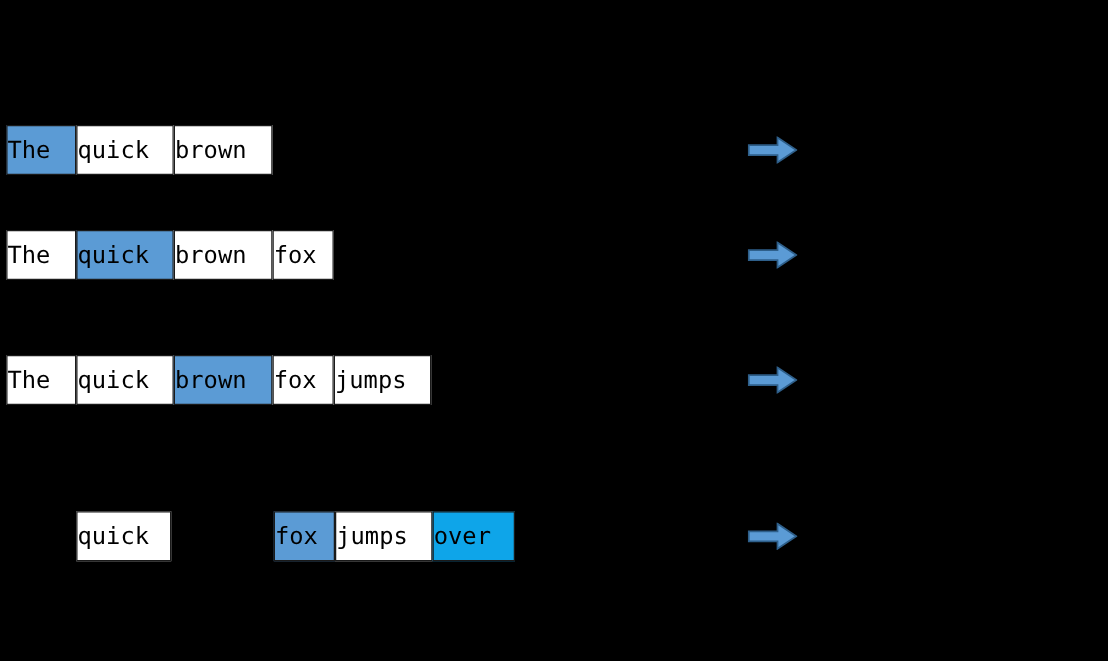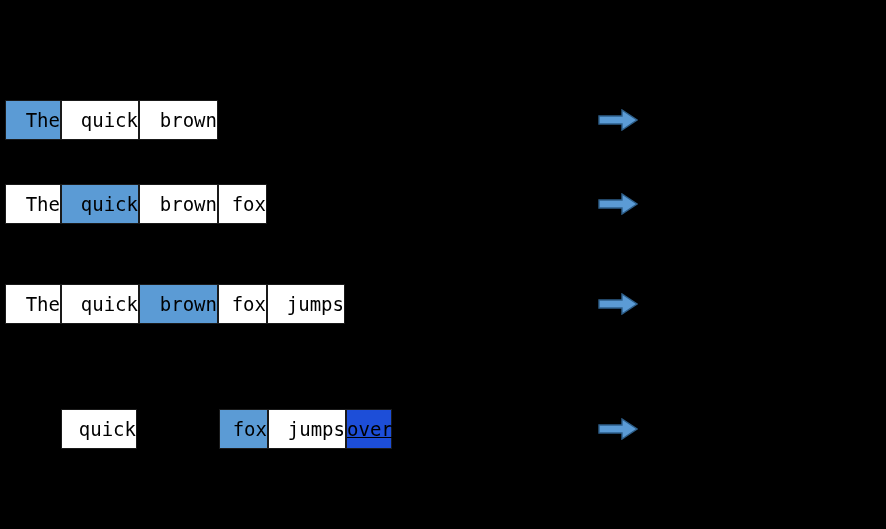--- a/index.html
+++ b/index.html
@@ -33,21 +33,21 @@
 
   .token {
     box-sizing: border-box;
     height: 40px;
     border: 1px solid #1a1a1a;
     background: #ffffff;
     color: #000000;
     font-family: "DejaVu Sans Mono", monospace;
     font-size: 19px;
     line-height: 38px;
-    text-align: right;
+    text-align: left;
     white-space: pre;
     letter-spacing: 0px;
   }
 
   .token.highlight {
     background: #5b9bd5;
     color: #000000;
   }
 
   .token.spacer {
@@ -89,21 +89,21 @@
         <div class="token" style="width: 78px; background: rgb(255, 255, 255); border-color: rgb(26, 26, 26); color: rgb(0, 0, 0);">quick</div>
         <div class="token highlight" style="width: 79px; background: rgb(91, 155, 213); border-color: rgb(26, 26, 26); color: rgb(0, 0, 0);">brown</div>
         <div class="token" style="width: 49px; background: rgb(255, 255, 255); border-color: rgb(26, 26, 26); color: rgb(0, 0, 0);">fox</div>
         <div class="token" style="width: 78px; background: rgb(255, 255, 255); border-color: rgb(26, 26, 26); color: rgb(0, 0, 0);">jumps</div>
       </div>
       <div class="seq-row" style="left: 61px; top: 409px;">
         <div class="token" style="width: 76px; background: rgb(255, 255, 255); border-color: rgb(26, 26, 26); color: rgb(0, 0, 0);">quick</div>
         <div class="token spacer" style="width: 82px;"></div>
         <div class="token highlight" style="width: 49px; background: rgb(91, 155, 213); border-color: rgb(26, 26, 26); color: rgb(0, 0, 0);">fox</div>
         <div class="token" style="width: 78px; background: rgb(255, 255, 255); border-color: rgb(26, 26, 26); color: rgb(0, 0, 0);">jumps</div>
-        <div class="token" style="width: 46px; background: #1d4ed8; border-color: rgb(26, 26, 26); color: rgb(0, 0, 0); text-decoration: underline;">over</div>
+        <div class="token" style="width: 66px; background: #0ea5e9; border-color: rgb(26, 26, 26); color: rgb(0, 0, 0);">over</div>
       </div>
     </div>
   <div id="arrows-container">
       <div class="arrow" style="left: 598px; top: 109px;">
         <svg viewBox="0 0 40 22" xmlns="http://www.w3.org/2000/svg">
           <polygon points="1,7 24,7 24,1 39,11 24,21 24,15 1,15" fill="#5b9bd5" stroke="#2e5f8a" stroke-width="1.4" stroke-linejoin="miter"></polygon>
         </svg>
       </div>
       <div class="arrow" style="left: 598px; top: 193px;">
         <svg viewBox="0 0 40 22" xmlns="http://www.w3.org/2000/svg">

